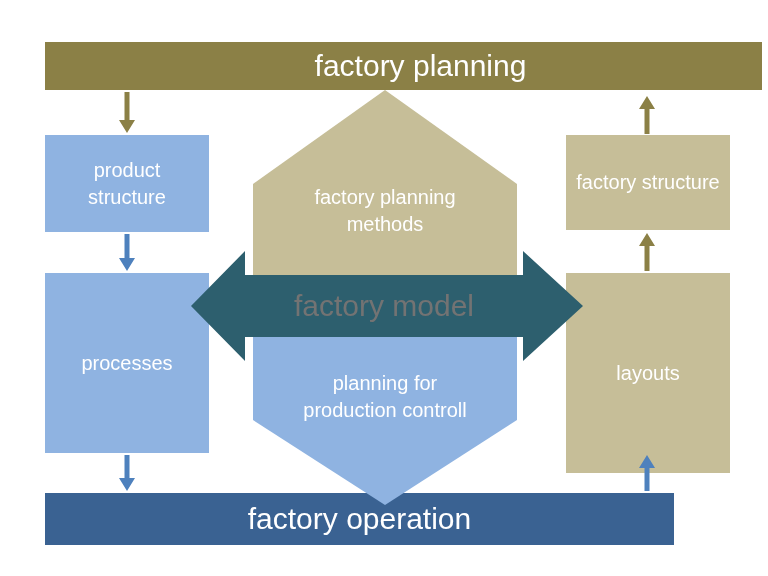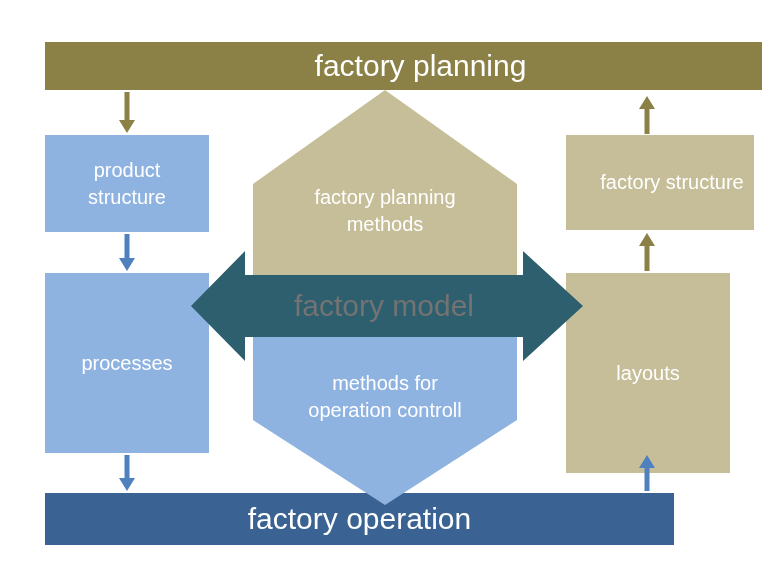--- a/index.html
+++ b/index.html
@@ -34,21 +34,21 @@
     display: flex;
     align-items: center;
     justify-content: center;
     text-align: center;
     color: #ffffff;
     font-size: 20px;
     line-height: 27px;
   }
   .box-product-structure { left: 45px;  top: 135px; width: 164px; height: 97px;  }
   .box-processes         { left: 45px;  top: 273px; width: 164px; height: 180px; }
-  .box-factory-structure { left: 566px; top: 135px; width: 164px; height: 95px; padding-left: 24px;  }
+  .box-factory-structure { left: 566px; top: 135px; width: 164px; height: 95px;  }
   .box-layouts           { left: 566px; top: 273px; width: 164px; height: 200px; }
   .box-label { padding: 0 8px; }
   svg.shapes {
     position: absolute;
     left: 0; top: 0;
     z-index: 2;
     pointer-events: none;
   }
   .hex-label {
     position: absolute;
@@ -107,16 +107,16 @@
     <polygon points="124.5,92 129.5,92 129.5,120 135,120 127,133 119,120 124.5,120" fill="#8B8046"></polygon>
     <polygon points="124.5,234 129.5,234 129.5,258 135,258 127,271 119,258 124.5,258" fill="#4E81BD"></polygon>
     <polygon points="124.5,455 129.5,455 129.5,478 135,478 127,491 119,478 124.5,478" fill="#4E81BD"></polygon>
 
     <polygon points="647,96 655,109 649.5,109 649.5,134 644.5,134 644.5,109 639,109" fill="#8B8046"></polygon>
     <polygon points="647,233 655,246 649.5,246 649.5,271 644.5,271 644.5,246 639,246" fill="#8B8046"></polygon>
     <polygon points="647,455 655,468 649.5,468 649.5,491 644.5,491 644.5,468 639,468" fill="#4E81BD"></polygon>
   </svg>
 
   <div class="hex-label hex-label-top">factory planning methods</div>
-  <div class="hex-label hex-label-bottom">methods for operation controll</div>
+  <div class="hex-label hex-label-bottom">planning for production controll</div>
   <div class="model-label">factory model</div>
 
 </div>
 
 </body></html>

